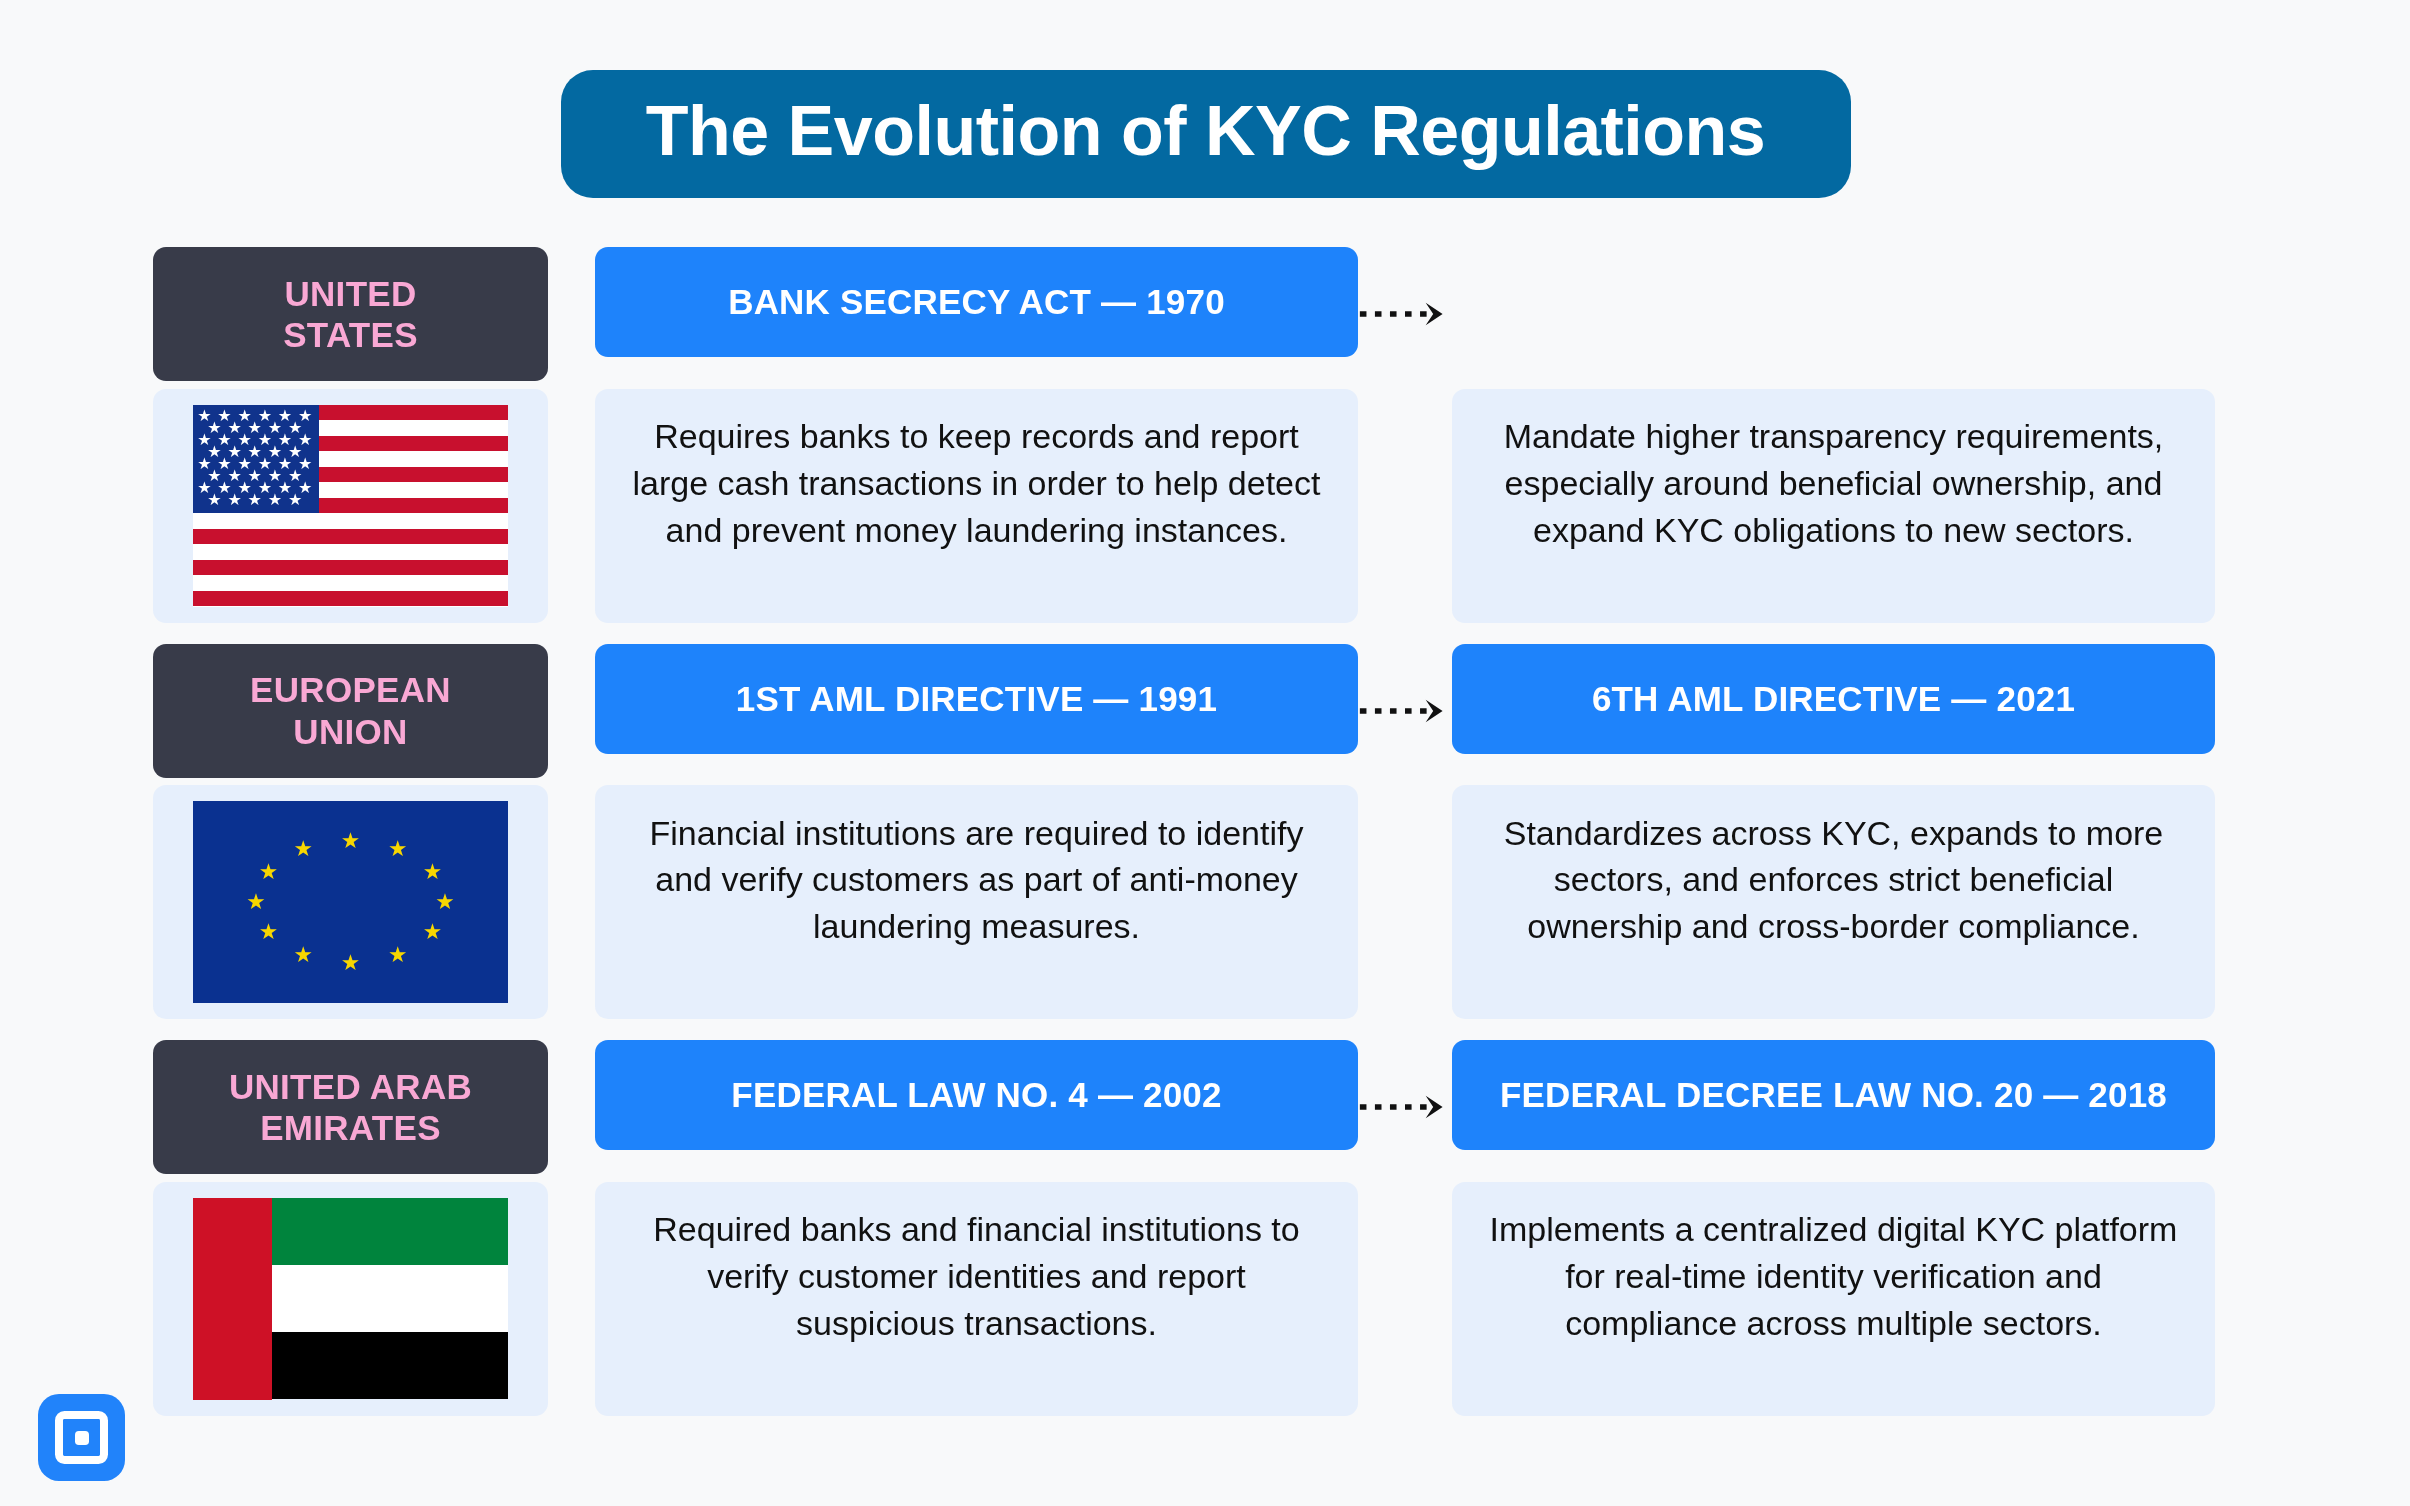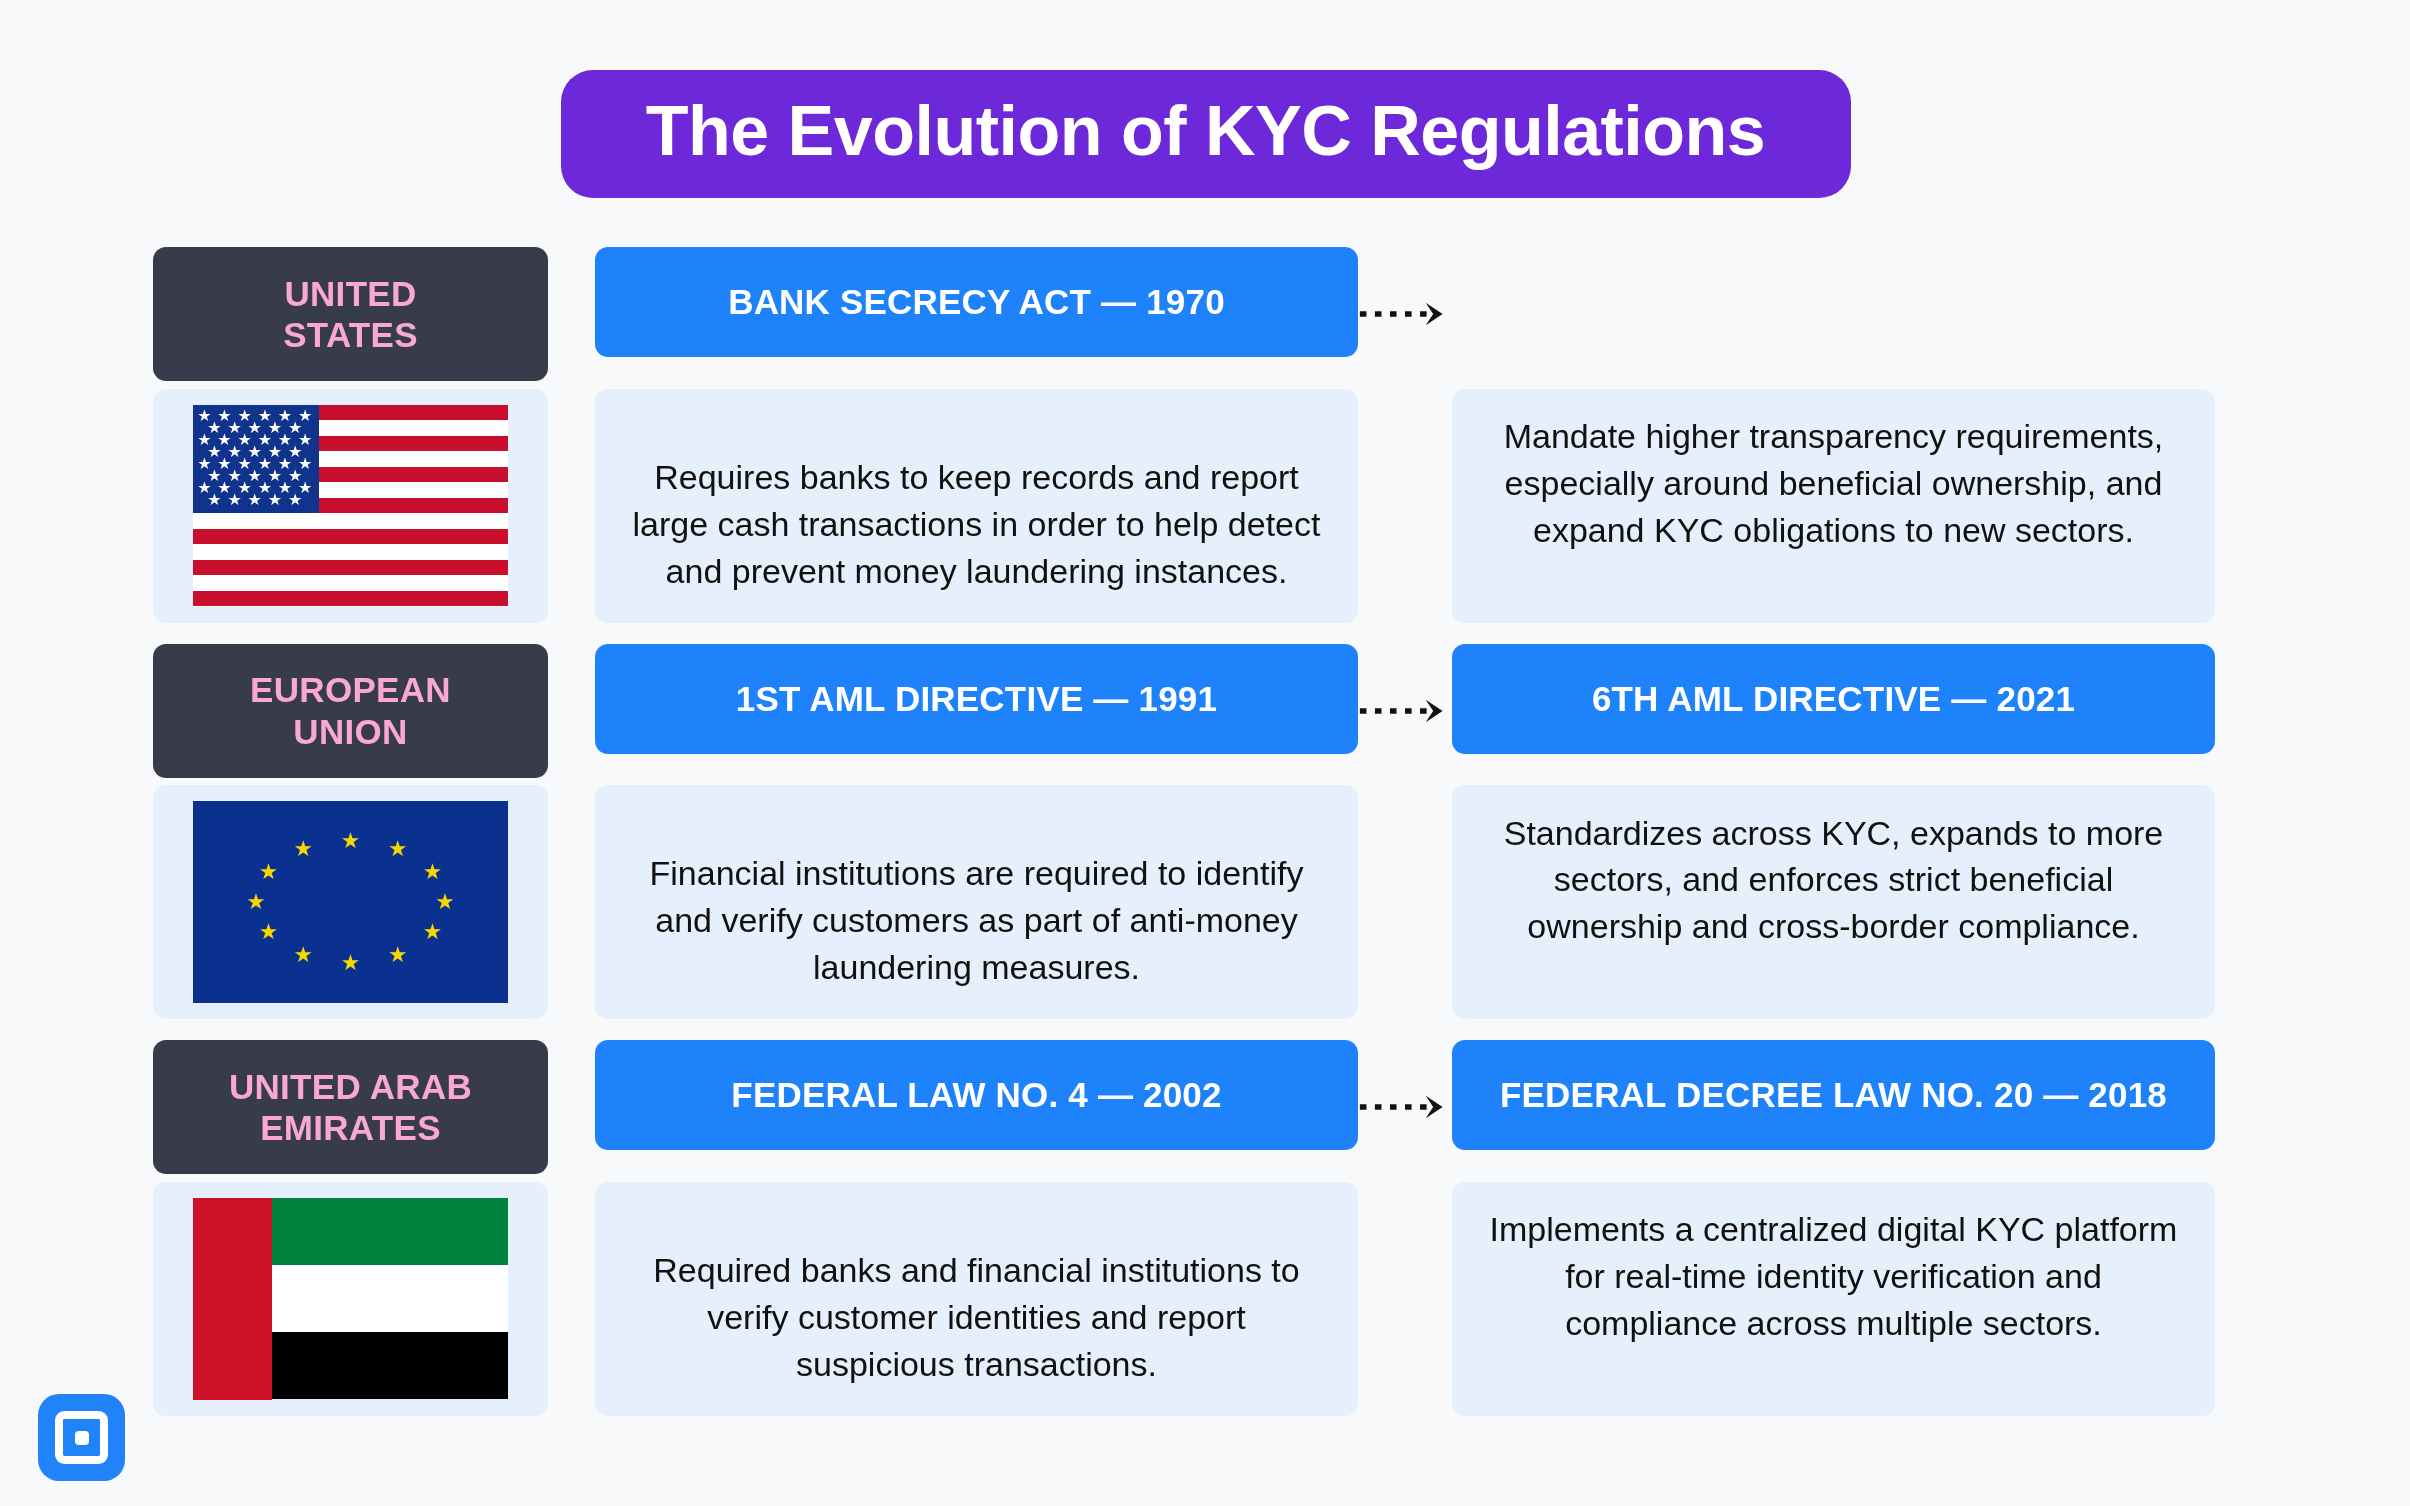--- a/index.html
+++ b/index.html
@@ -23,21 +23,21 @@
   
   .title-wrap {
     position: absolute;
     top: 70px;
     left: 0;
     width: 2411px;
     display: flex;
     justify-content: center;
   }
   .title-badge {
-    background: #6d28d9;
+    background: #0369a1;
     border-radius: 32px;
     padding: 26px 60px 32px 60px;
     min-width: 1290px;
     text-align: center;
   }
   .title-text {
     color: #FFFFFF;
     font-size: 70px;
     font-weight: bold;
     letter-spacing: -0.5px;
@@ -167,21 +167,21 @@
   .desc-panel {
     background: #E6EFFC;
     border-radius: 13px;
     margin-top: 7.5px;
     padding: 24.5px 32px 28px 32px;
     min-height: 234px;
     display: flex;
     align-items: flex-start;
     justify-content: center;
   }
-  .desc-panel.left  { grid-column: 3; grid-row: 2; align-items: flex-end; }
+  .desc-panel.left  { grid-column: 3; grid-row: 2; }
   .desc-panel.right { grid-column: 5; grid-row: 2; }
 
   .desc-text {
     color: #111111;
     font-size: 34px;
     line-height: 1.38;
     text-align: center;
   }
 
   

